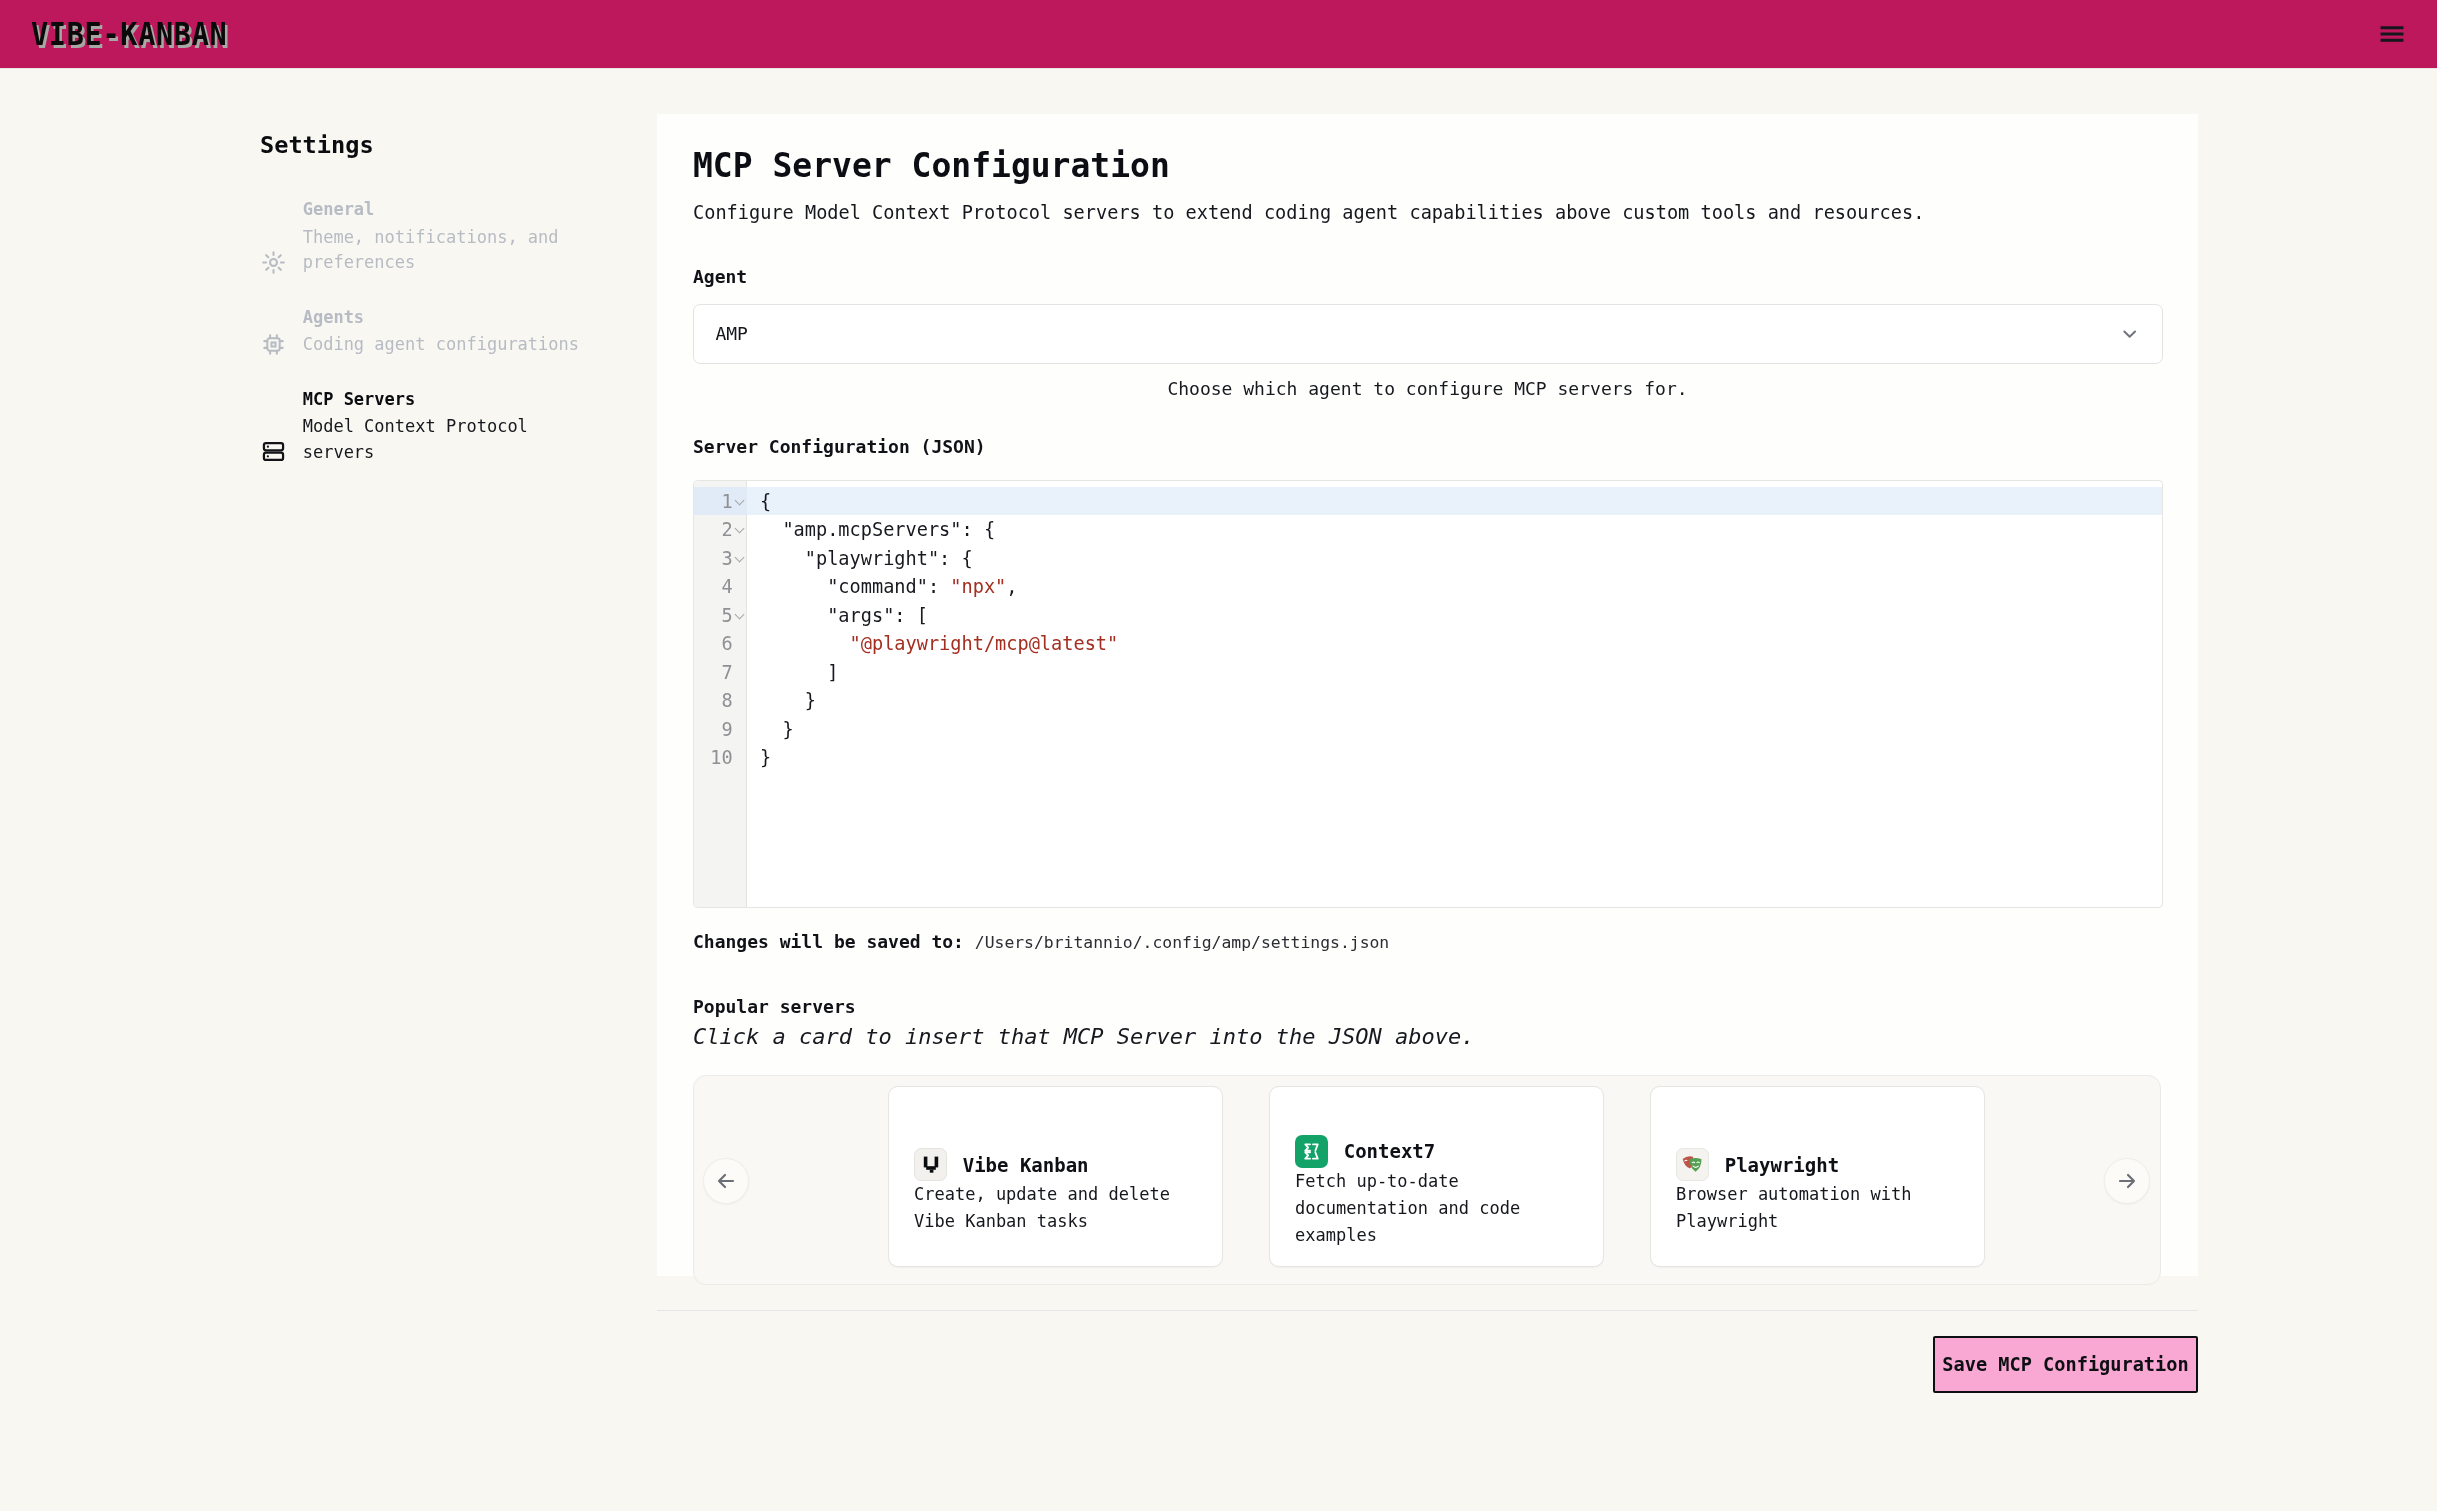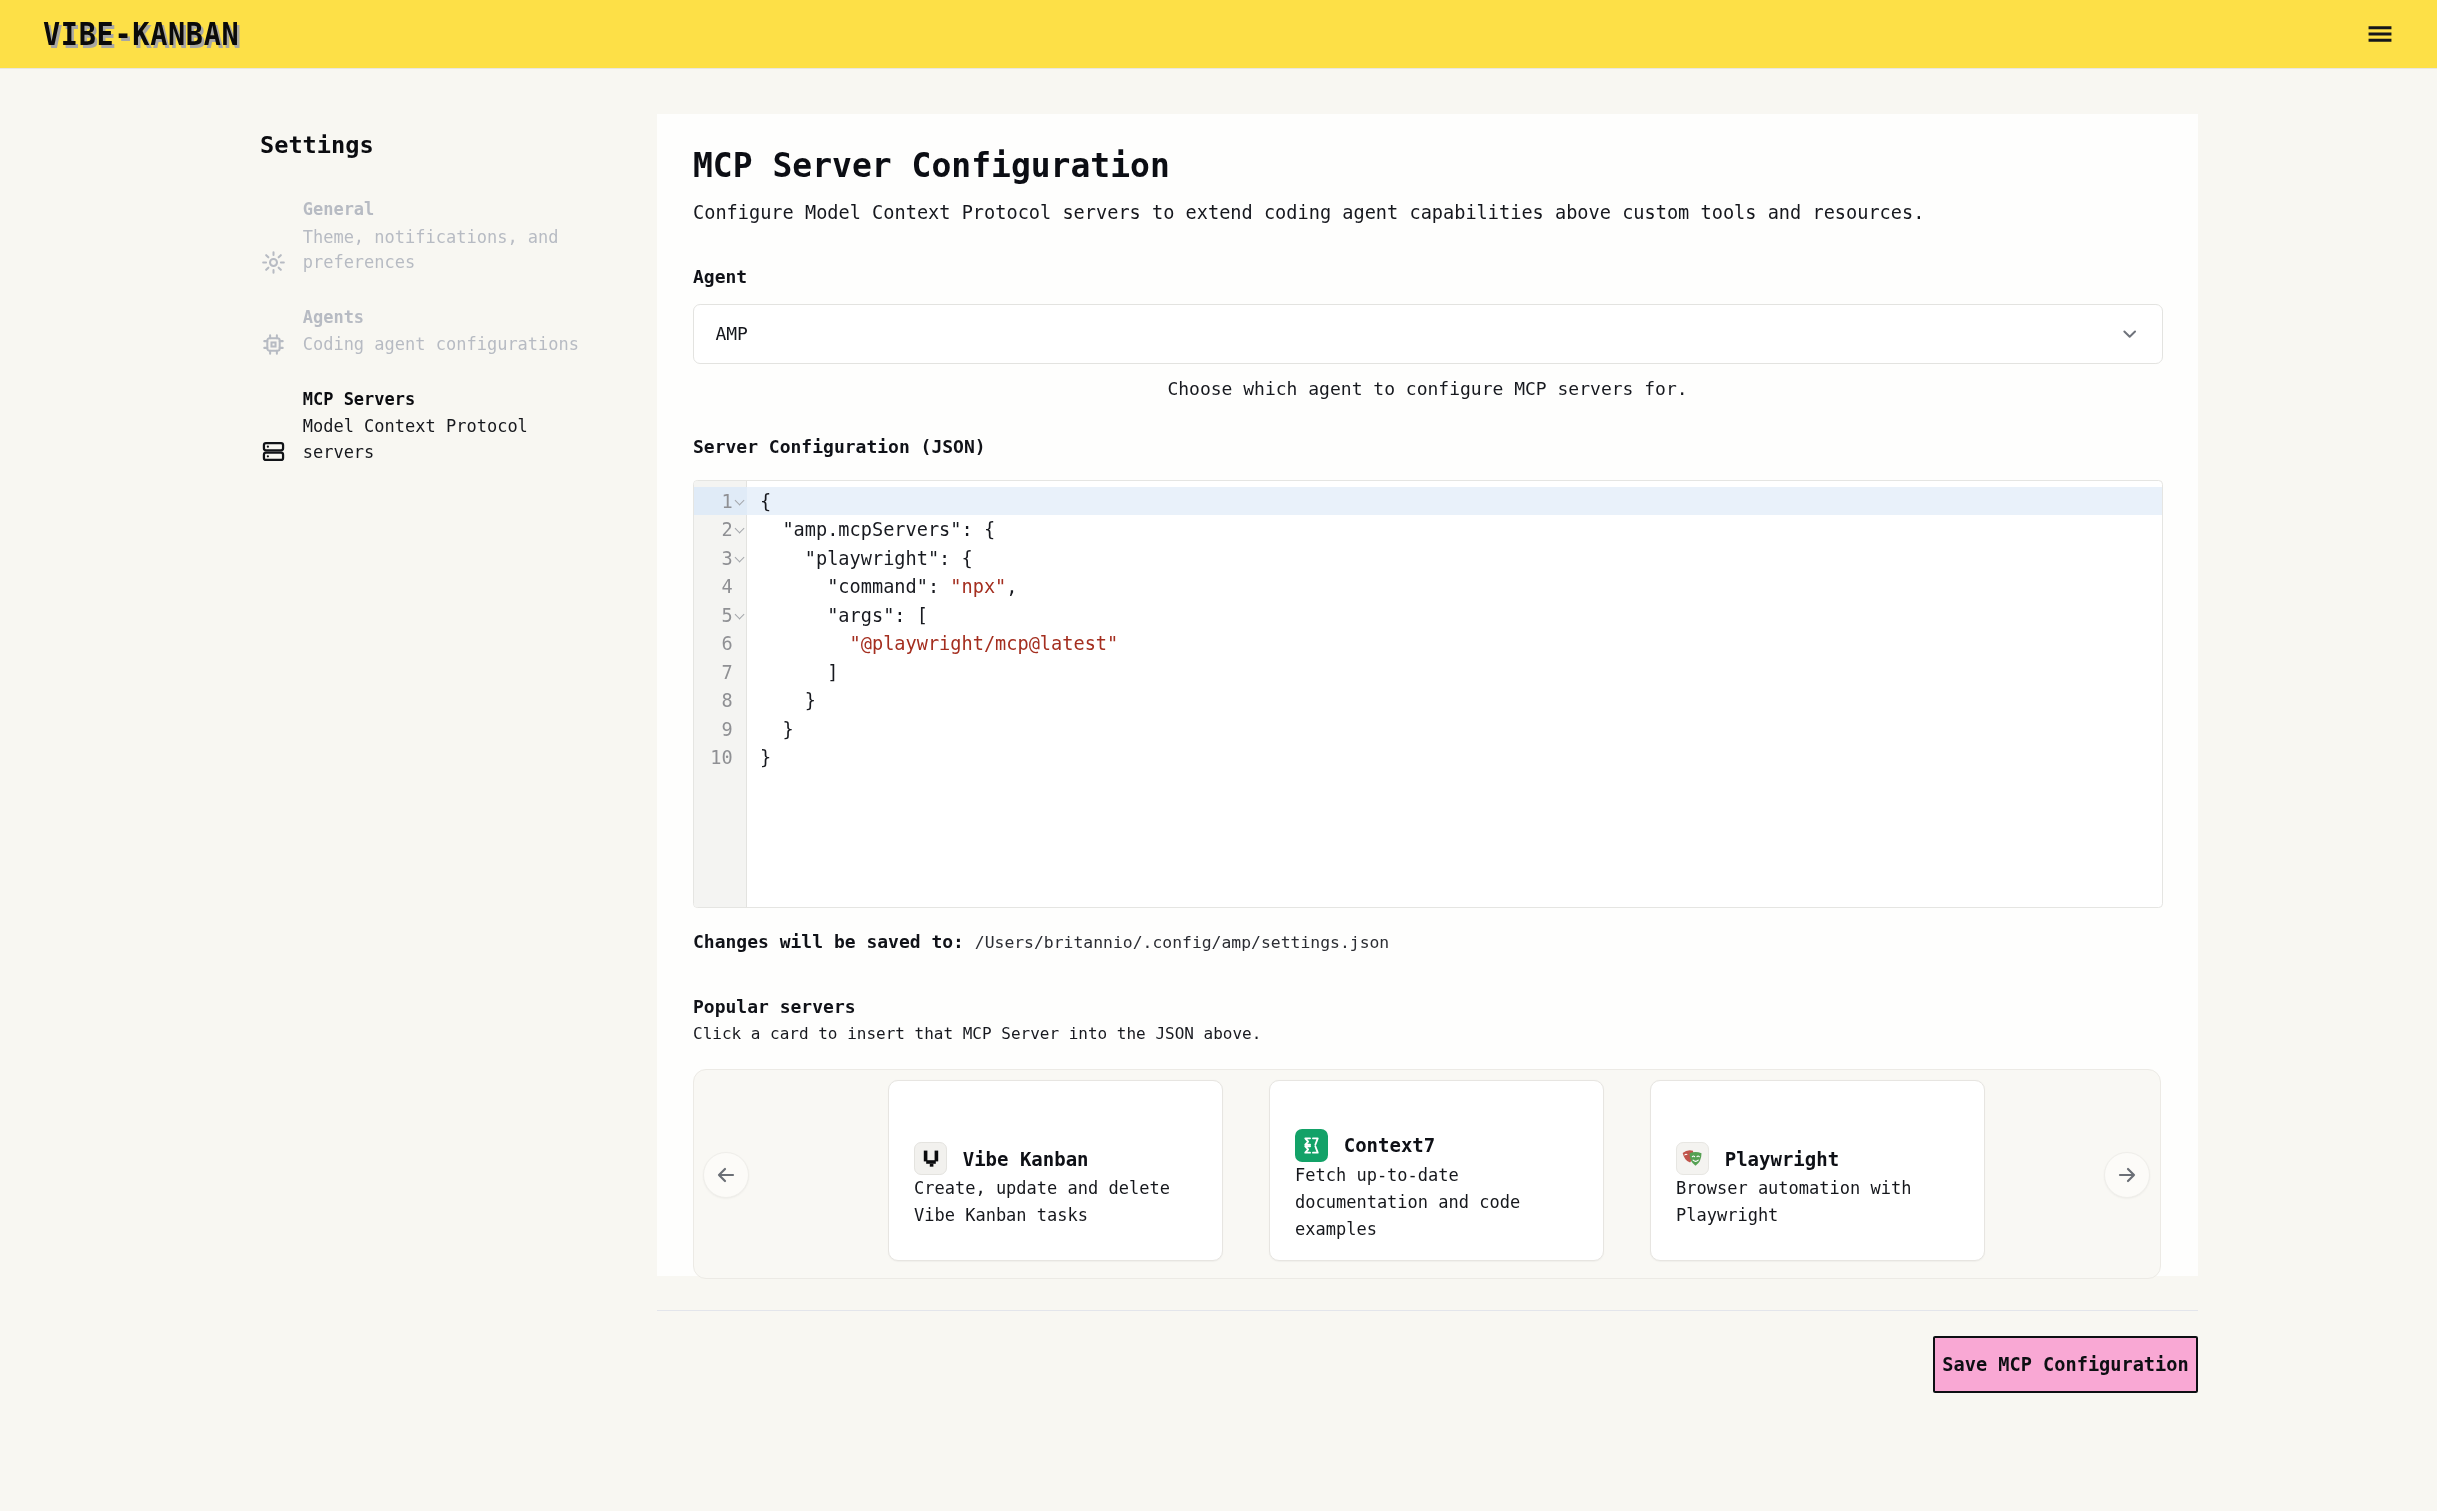--- a/index.html
+++ b/index.html
@@ -8,23 +8,23 @@
     position:relative;
     background:#f8f7f2;
     font-family:"DejaVu Sans Mono","Liberation Mono",monospace;
     color:#101218;
     overflow:hidden;
   }
 
   
   .header {
     position:absolute; left:0; top:0; width:2438px; height:69px;
-    background:#fde047; border-bottom:1.4px solid #e8e7e2;
+    background:#be185d; border-bottom:1.4px solid #e8e7e2;
     display:flex; align-items:center; justify-content:space-between;
-    padding:0 43px;
+    padding:0 31px;
   }
   .logo {
     font-size:28.5px; font-weight:800; letter-spacing:0.7px; color:#0a0a0a;
     text-shadow:2.5px 2.5px 0 #a8a7a3;
     transform:scaleY(1.1); transform-origin:left center;
     cursor:pointer; background:none; border:none;
     font-family:inherit;
   }
   .hamburger { background:none; border:none; cursor:pointer; display:flex; align-items:center; }
 
@@ -83,21 +83,21 @@
   }
   .no-caret { width:7.1px; margin-left:2.9px; flex:0 0 7.1px; }
   .code-cell { padding-left:13px; font-size:18.6px; white-space:pre; color:#17191f; }
   .tok-str { color:#a42e1f; }
 
   .saved-to { margin-top:23px; font-size:18px; color:#101218; }
   .saved-to .saved-label { font-weight:600; }
   .saved-to code { font-family:inherit; font-size:16.4px; color:#2b2d33; }
 
   .pop-title { margin-top:44px; font-size:18px; font-weight:600; }
-  .pop-sub { margin-top:7.1px; font-size:16px; color:#17191f; }
+  .pop-sub { margin-top:7.1px; font-size:22px; color:#17191f;font-style:italic; }
 
   
   .carousel {
     position:relative; margin-top:26px; width:1468px; height:210px;
     background:#f9f8f4; border:0.7px solid #eceae5; border-radius:13px;
   }
   .card {
     position:absolute; top:9.3px; width:335px; height:181px;
     background:#ffffff; border:0.7px solid #e7e5e1; border-radius:10px;
     box-shadow:0 0.7px 1.4px rgba(0,0,0,.04);

